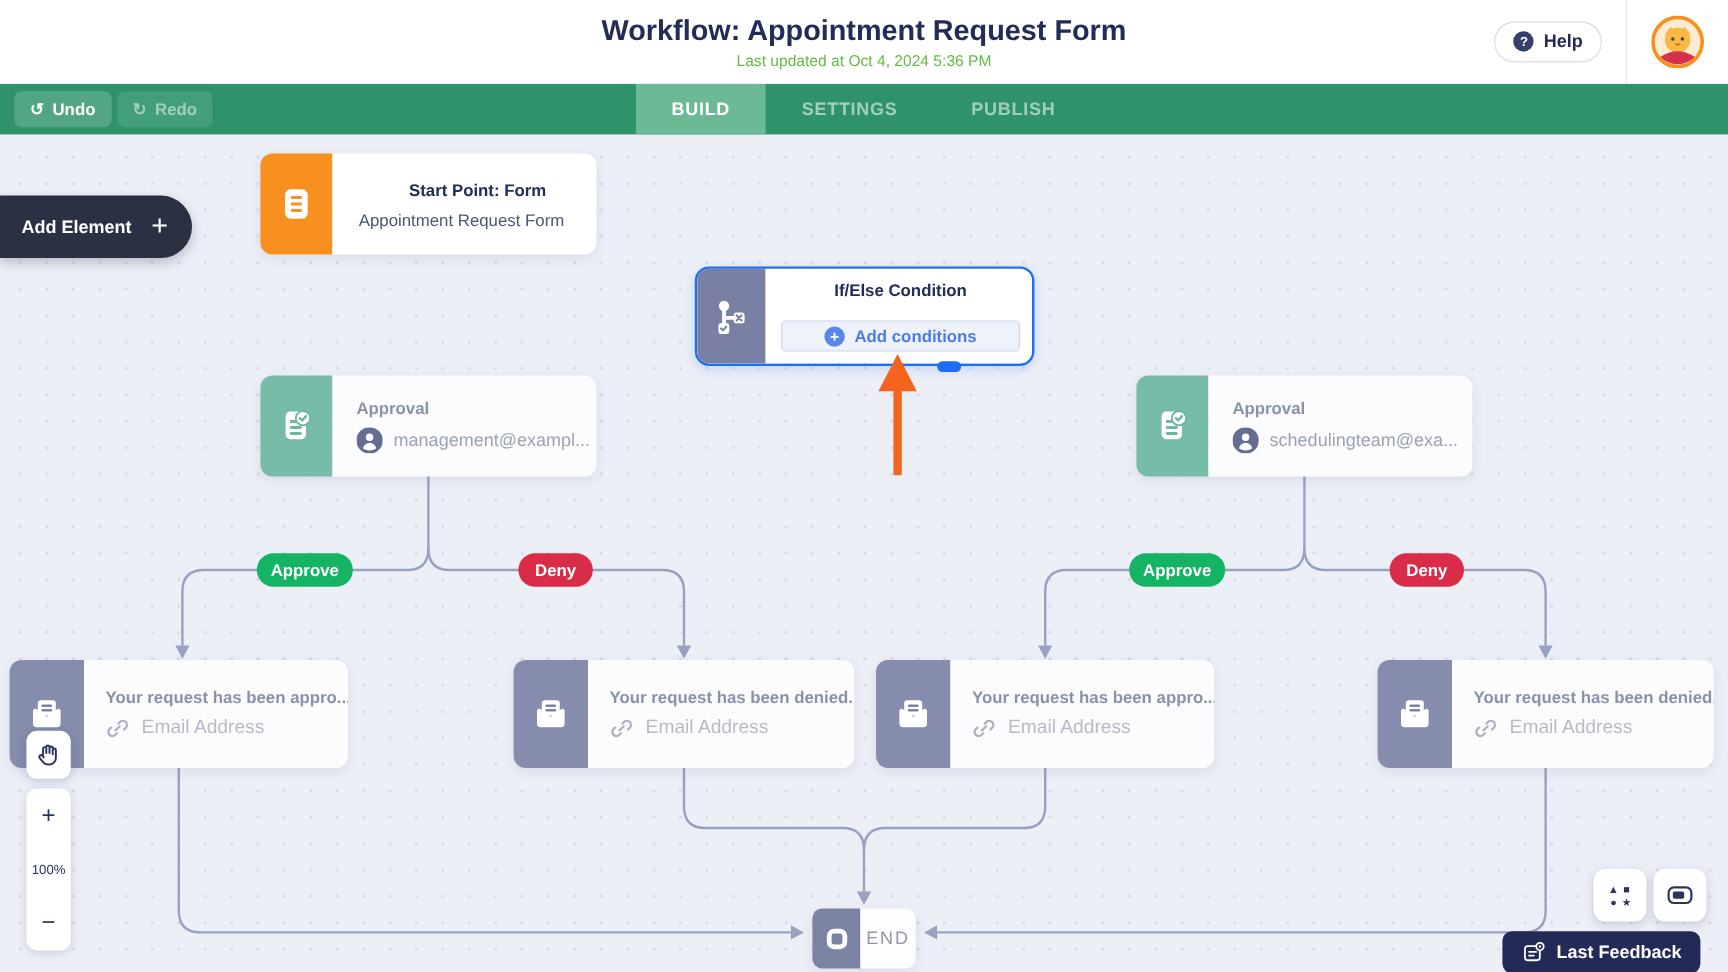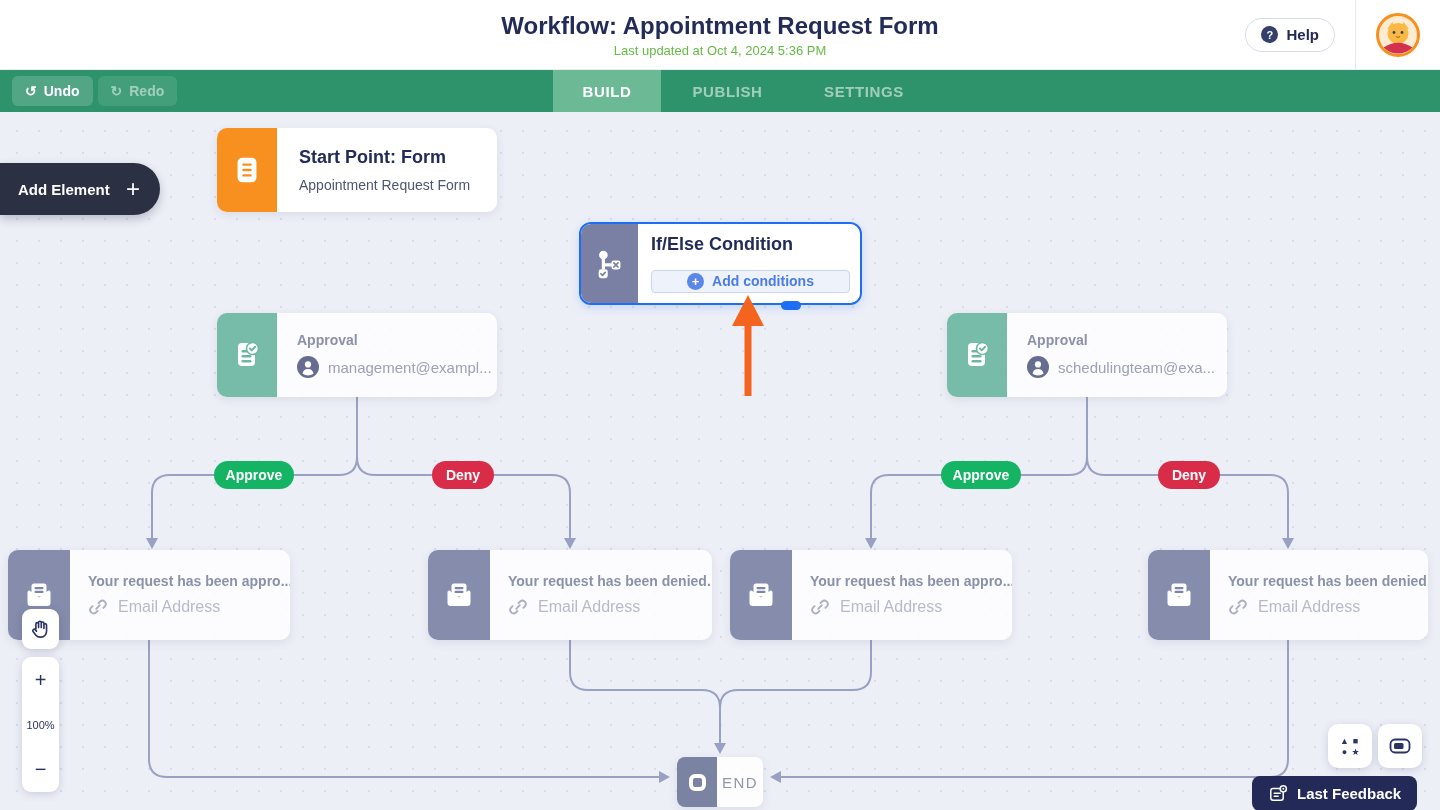--- a/index.html
+++ b/index.html
@@ -22,38 +22,38 @@
   .help-label { font-size:15px; font-weight:600; color:#232a58; }
   .v-divider { width:1px; height:70px; background:#e7eaf2; margin:0 20px; }
   .avatar { width:44px; height:44px; margin-right:20px; cursor:pointer; }
 
   
   .toolbar { position:relative; height:42px; background:#2e936b; z-index:19; }
   .undo-redo { position:absolute; left:12px; top:6px; display:flex; gap:5px; }
   .tb-btn { height:30px; padding:0 13px; border-radius:6px; display:flex; align-items:center; gap:7px; font-size:14px; font-weight:700; cursor:pointer; }
   .tb-btn.undo { background:rgba(255,255,255,.18); color:#fff; }
   .tb-btn.redo { background:rgba(255,255,255,.10); color:rgba(255,255,255,.5); }
-  .tabs { position:absolute; left:553px; top:0; height:42px; display:flex;justify-content:space-between; }
+  .tabs { position:absolute; left:530px; top:0; height:42px; display:flex;justify-content:space-between; }
   .tab { height:42px; display:flex; align-items:center; justify-content:center; font-size:15px; font-weight:700; letter-spacing:.6px; color:rgba(255,255,255,.55); cursor:pointer; }
   .tab.build { width:108px; background:#6cb995; color:#fff; }
   .tab.settings { width:140px; }
   .tab.publish { width:133px; }
 
   
   .canvas { position:relative; width:1440px; height:698px;
     background-color:#edeff7;
     background-image:radial-gradient(circle, #d8dbeb 1.3px, transparent 1.45px);
     background-size:22px 22px; background-position:6px 8px; }
   .connectors { position:absolute; left:0; top:0; z-index:1; }
   .annotation { position:absolute; left:0; top:0; z-index:8; pointer-events:none; }
 
   .node { position:absolute; display:flex; border-radius:10px; box-shadow:0 3px 10px rgba(45,55,100,.10); z-index:3; cursor:pointer; }
   .node-icon { flex:none; display:flex; align-items:center; justify-content:center; border-radius:10px 0 0 10px; }
   .node-body { flex:1; min-width:0; border-radius:0 10px 10px 0; display:flex; flex-direction:column; justify-content:center; }
-  .t-strong { font-size:18px; font-weight:700; color:#232b57; white-space:nowrap; overflow:hidden; }
+  .t-strong { font-size:14px; font-weight:700; color:#232b57; white-space:nowrap; overflow:hidden;text-align:center; }
   .t-muted { font-size:14px; font-weight:700; color:#8a92a9; white-space:nowrap; overflow:hidden; }
   .row { display:flex; align-items:center; }
 
   .start-node { left:217px; top:16px; width:280px; height:84px; }
   .start-node .node-icon { width:60px; background:#f7901e; }
   .start-node .node-body { background:#fff; padding-left:22px; gap:9px; }
   .start-form-name { font-size:14px; color:#4d5670; white-space:nowrap; overflow:hidden; }
 
   .cond-node { left:579px; top:110px; width:283px; height:83px; border:2px solid #1d6ef5; border-radius:12px; background:#fff; overflow:hidden; box-shadow:0 3px 10px rgba(29,110,245,.18); }
   .cond-node .node-icon { width:57px; background:#7a80a4; border-radius:9px 0 0 9px; }
@@ -201,22 +201,22 @@
       <span>↺</span>
       <span>Undo</span>
     </div>
     <div class="tb-btn redo">
       <span>↻</span>
       <span>Redo</span>
     </div>
   </div>
   <div class="tabs">
     <div class="tab build">BUILD</div>
+    <div class="tab settings">SETTINGS</div>
     <div class="tab publish">PUBLISH</div>
-    <div class="tab settings">SETTINGS</div>
   </div>
 </div>
 
 <div class="canvas">
 
   <svg class="connectors" width="1440" height="698" viewBox="0 0 1440 698">
     <g stroke="#99a1c3" stroke-width="2" fill="none">
       <path d="M357 285 L357 345 Q357 363 339 363 L170 363 Q152 363 152 381 L152 426"></path>
       <path d="M357 345 Q357 363 375 363 L552 363 Q570 363 570 381 L570 426"></path>
       <path d="M1087 285 L1087 345 Q1087 363 1069 363 L889 363 Q871 363 871 381 L871 426"></path>

